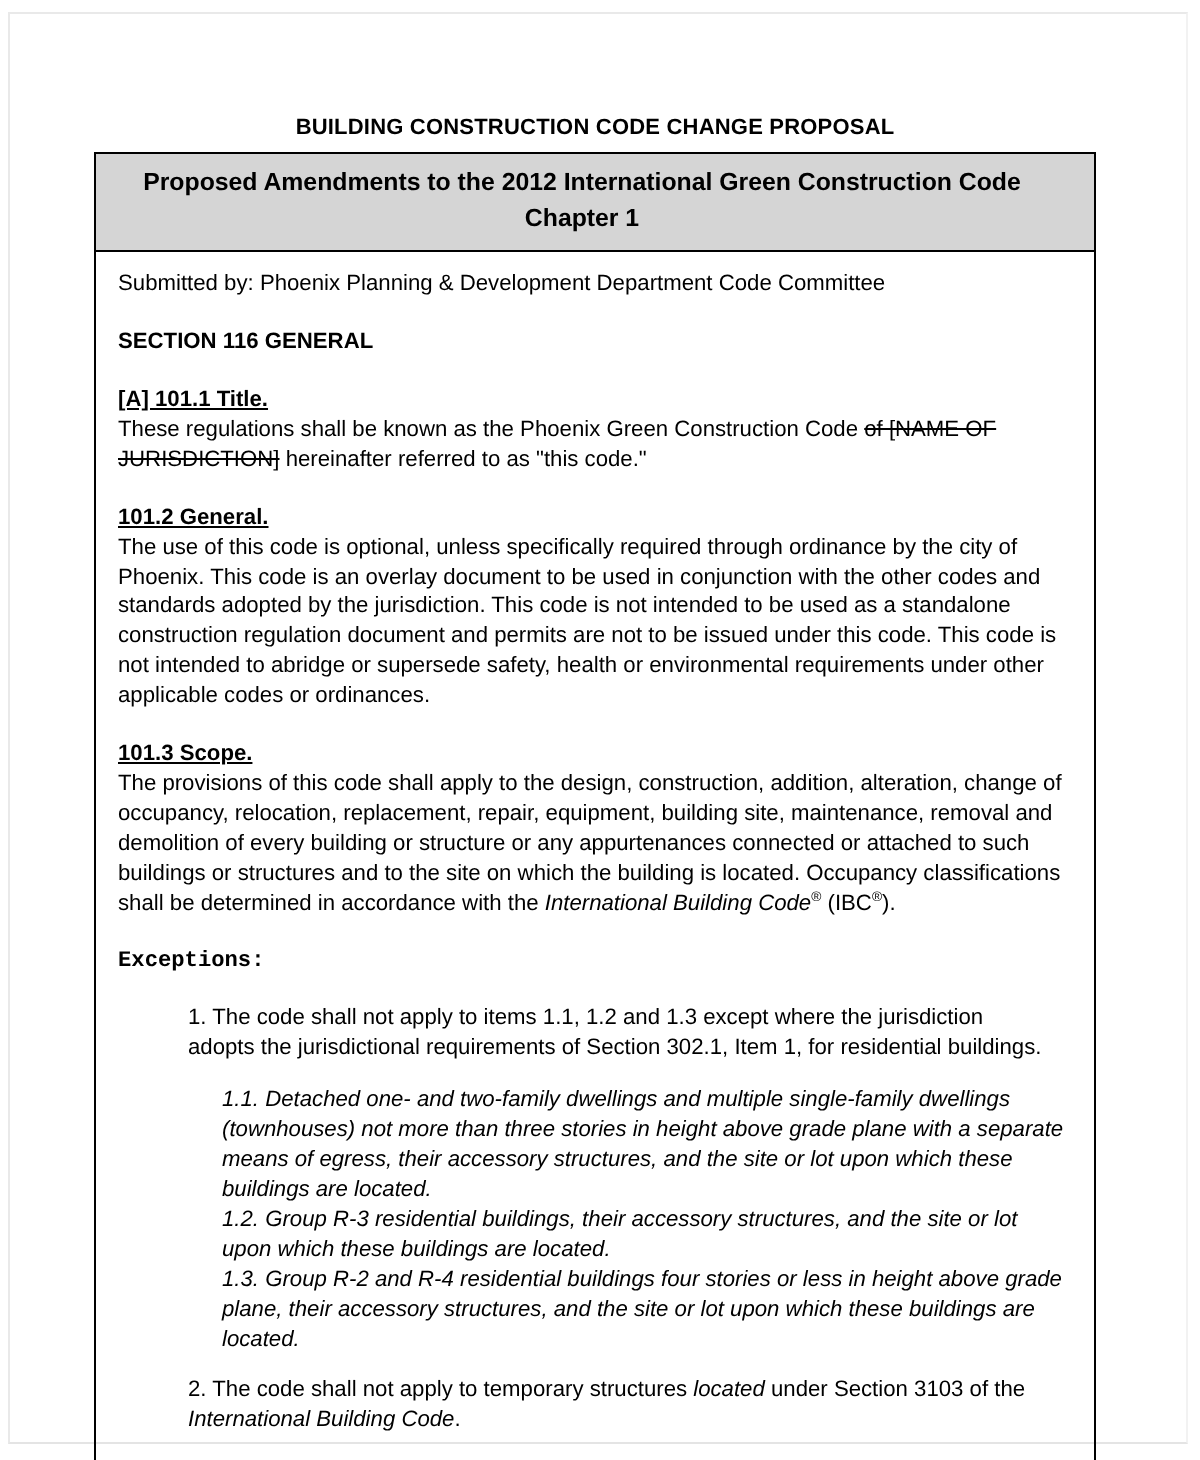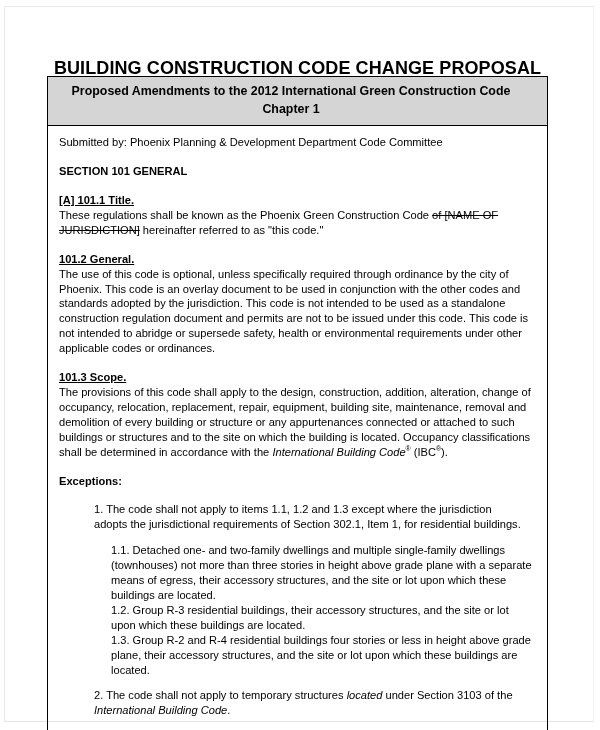--- a/index.html
+++ b/index.html
@@ -34,21 +34,21 @@
     border-bottom: 1px solid #e4e4e4;
     pointer-events: none;
   }
 
   .doc-title {
     position: absolute;
     left: 47px;
     top: 58px;
     width: 501px;
     text-align: center;
-    font-size: 18px;
+    font-size: 11px;
     font-weight: bold;
     color: #000;
     letter-spacing: 0.1px;
     white-space: nowrap;
   }
 
   .frame {
     position: absolute;
     left: 47px;
     top: 76px;
@@ -90,30 +90,32 @@
   .run-head { font-weight: bold; display: block; text-decoration: underline; }
 
   .ul { }
   .strike { text-decoration: line-through; }
   .ital { font-style: italic; }
   sup { font-size: 0.62em; vertical-align: super; line-height: 0; }
 
   .exceptions-head {
     font-weight: bold;
     margin: 0 0 14px 0;
+    font-family: Liberation Mono, monospace;
   }
 
   .exc-list { margin: 0; }
   .exc-n {
     padding-left: 24px;
     margin: 11px;
   }
   .exc-sub {
     padding-left: 52px;
     margin: 0;
+    font-style: italic;
   }
 </style>
 </head>
 <body>
 
 <div class="page">
 
   <div class="page-edge"></div>
 
   <div class="doc-title">BUILDING CONSTRUCTION CODE CHANGE PROPOSAL</div>
@@ -125,21 +127,21 @@
       <div>Chapter 1</div>
     </div>
 
     <div class="body-cell">
 
       <p class="submitted">
         <span class="lbl">Submitted by:</span>
         <span>Phoenix Planning &amp; Development Department Code Committee</span>
       </p>
 
-      <p class="sec-head">SECTION 101 GENERAL</p>
+      <p class="sec-head">SECTION 116 GENERAL</p>
 
       <p class="blk">
         <span class="run-head">[A] 101.1 Title.</span>
         <span>These regulations shall be known as the </span><span class="ul">Phoenix</span><span> Green Construction Code </span><span class="strike">of [NAME OF JURISDICTION]</span><span> hereinafter referred to as "this code."</span>
       </p>
 
       <p class="blk">
         <span class="run-head">101.2 General.</span>
         <span class="ul">The use of this code is optional, unless specifically required through ordinance by the city of Phoenix.</span>
         <span>This code is an overlay document to be used in conjunction with the other codes and standards adopted by the jurisdiction. This code is not intended to be used as a standalone construction regulation document and permits are not to be issued under this code. This code is not intended to abridge or supersede safety, health or environmental requirements under other applicable codes or ordinances.</span>

